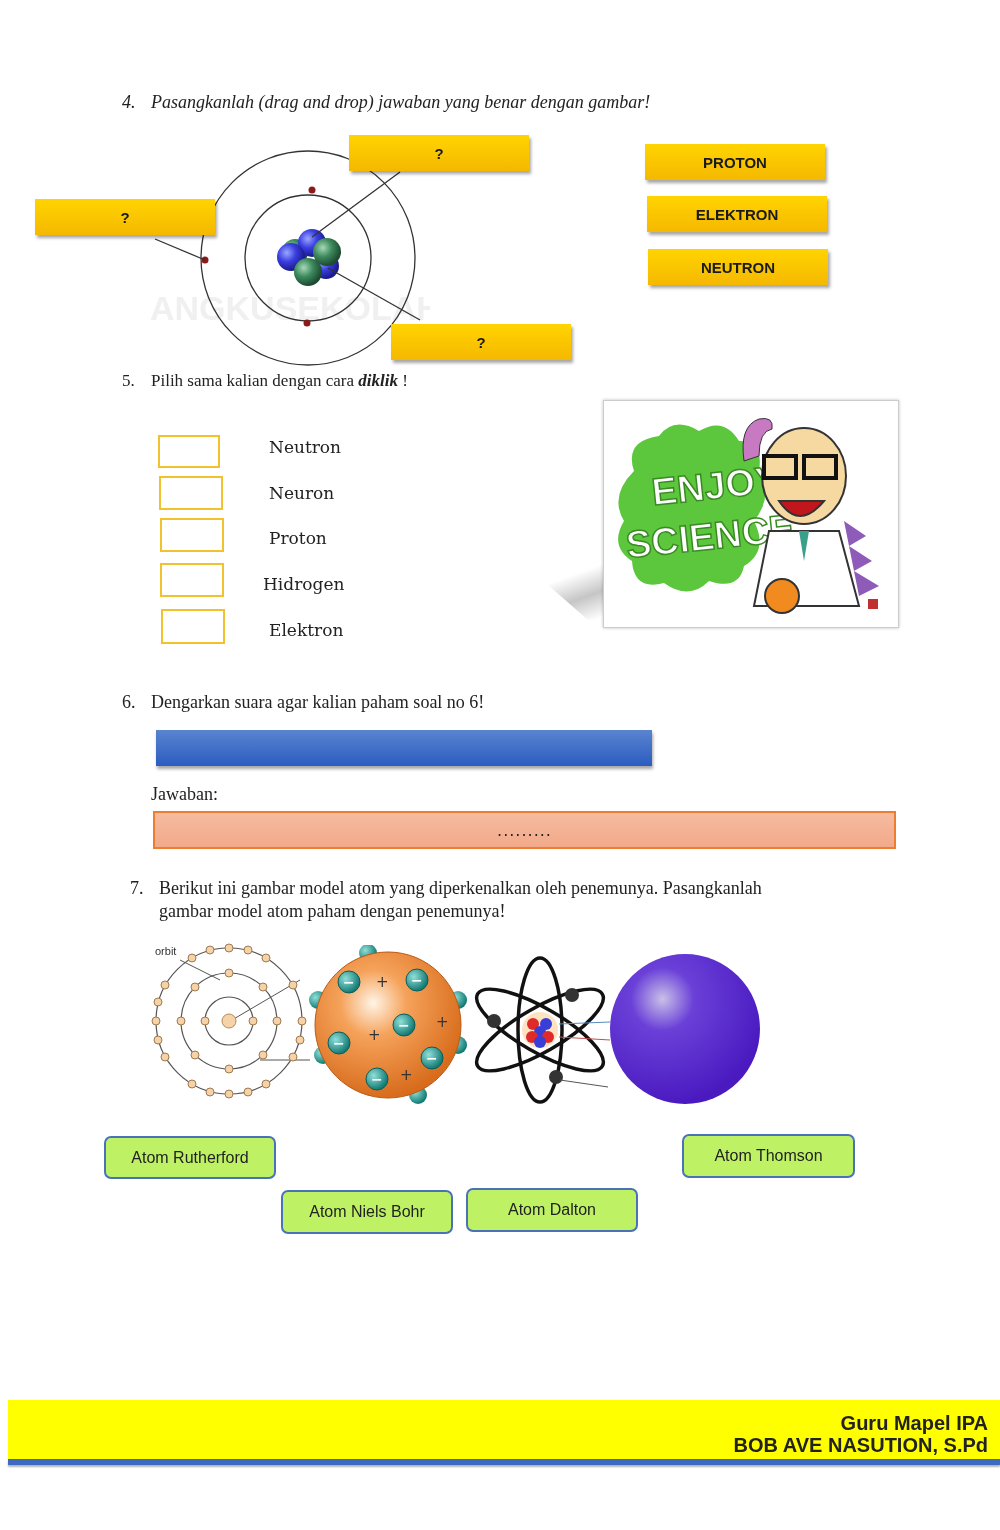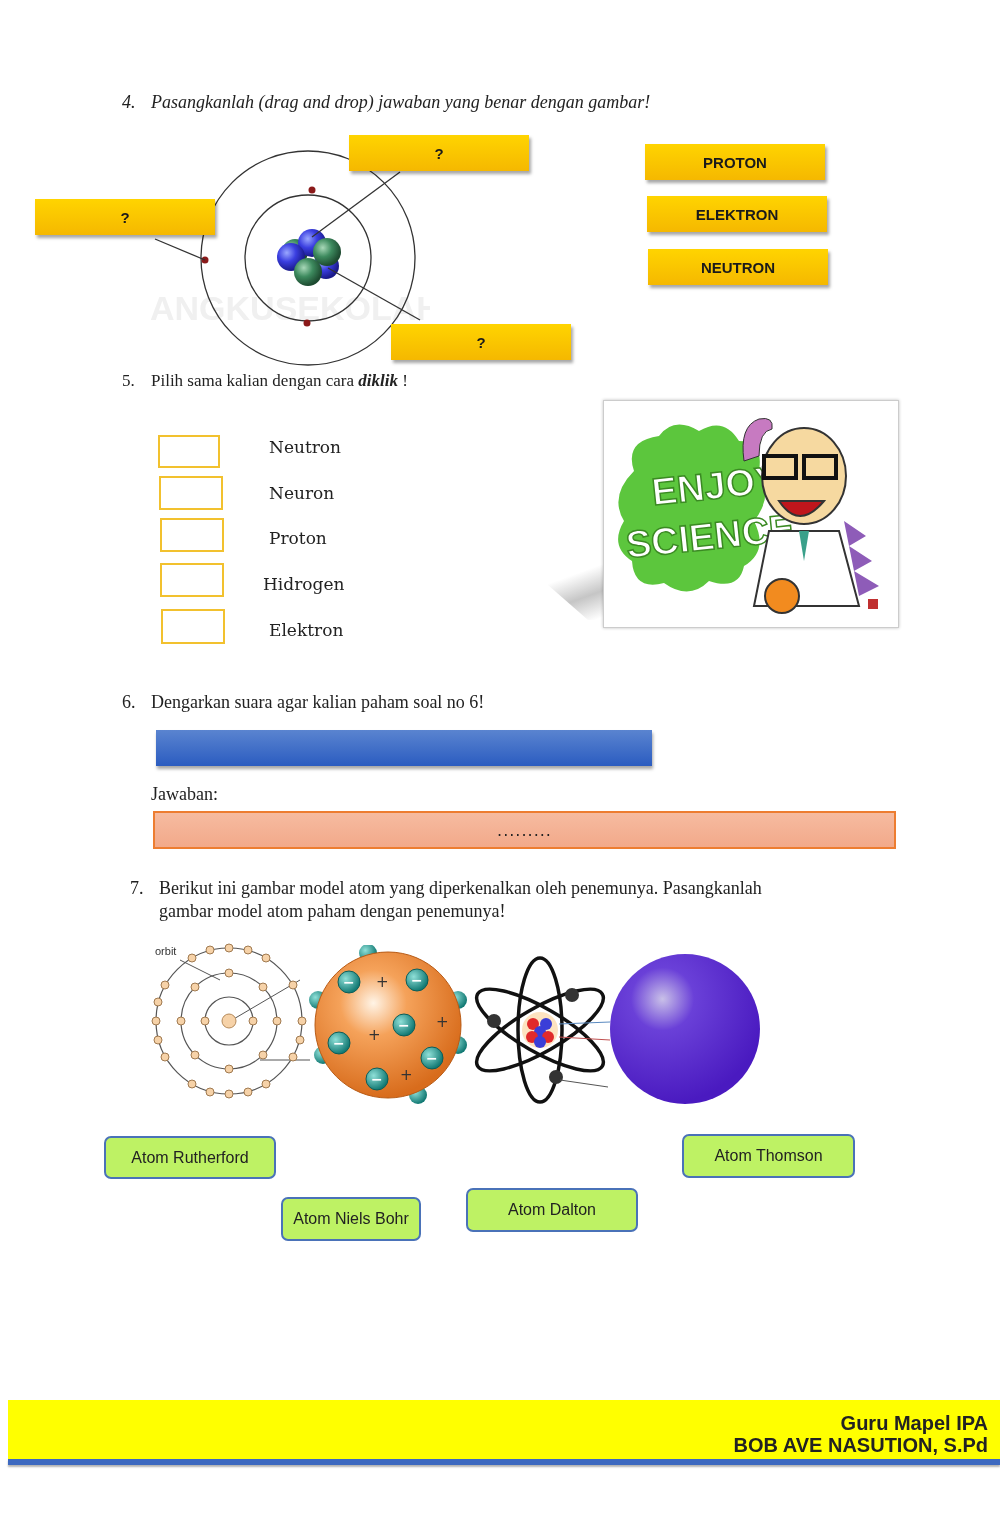--- a/index.html
+++ b/index.html
@@ -219,21 +219,21 @@
     <radialGradient id="pur" cx="35%" cy="30%" r="70%">
         <stop offset="0" stop-color="#c9c0e8"></stop>
         <stop offset="0.3" stop-color="#6a40d8"></stop>
         <stop offset="1" stop-color="#4a1ac0"></stop>
       </radialGradient>
   </defs>
   <circle cx="77" cy="77" r="75" fill="url(#pur)"></circle>
 </svg>
 
 <div class="atombtn" style="left:104px;top:1136px;width:172px;height:43px;">Atom Rutherford</div>
-<div class="atombtn" style="left:281px;top:1190px;width:140px;height:44px;margin-top:7px;">Atom Niels Bohr</div>
+<div class="atombtn" style="left:281px;top:1190px;width:172px;height:44px;">Atom Niels Bohr</div>
 <div class="atombtn" style="left:466px;top:1188px;width:172px;height:44px;">Atom Dalton</div>
 <div class="atombtn" style="left:645px;top:1134px;width:173px;height:44px;margin-left:37px;">Atom Thomson</div>
 
 <div class="footer"></div>
 <div class="footer-line"></div>
 <div class="footer-text">
   <div>Guru Mapel IPA</div>
   <div>BOB AVE NASUTION, S.Pd</div>
 </div>
 

